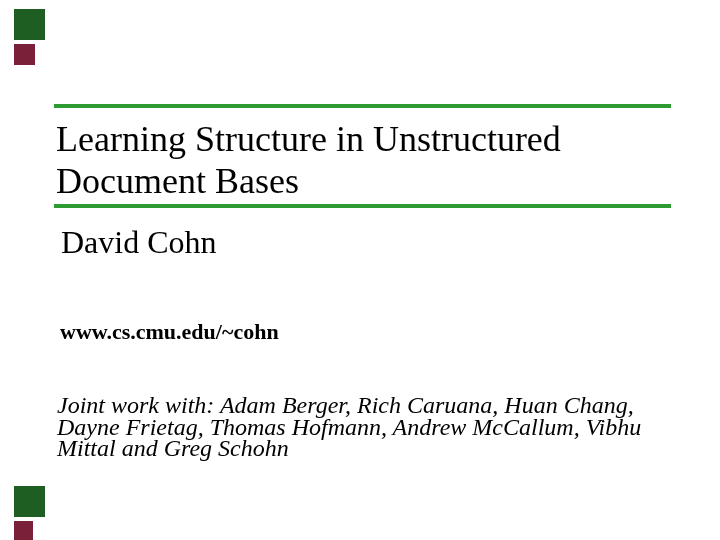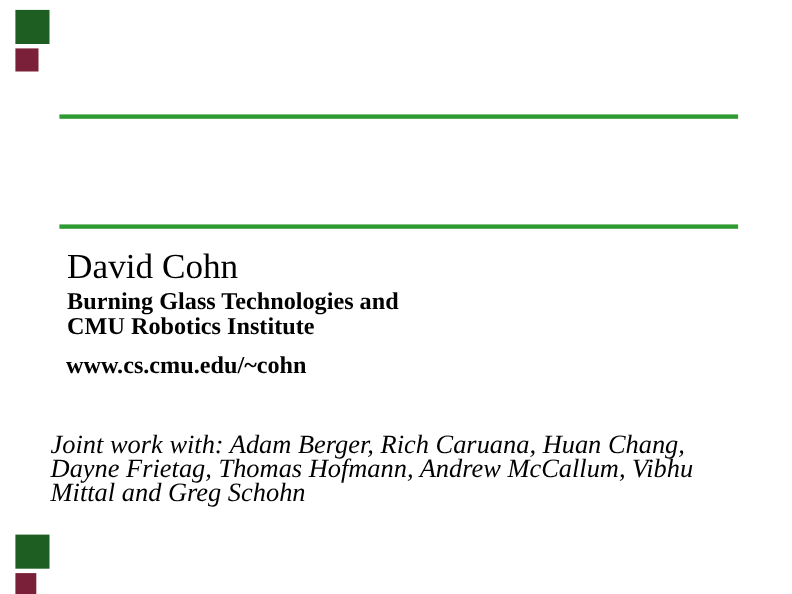--- a/index.html
+++ b/index.html
@@ -65,48 +65,48 @@
   .url-text {
     position: absolute;
     left: 60px;
     top: 320px;
     font-size: 22px;
     line-height: 23px;
     font-weight: bold;
   }
   .credits-text {
     position: absolute;
-    left: 46px;
+    left: 57px;
     top: 395px;
     width: 610px;
     font-size: 24px;
     line-height: 21.5px;
     font-style: italic;
     white-space: pre-line;
   }
 </style>
 </head>
 <body>
 
 <div class="slide">
 
   <div class="corner-square sq-green sq-top-green"></div>
   <div class="corner-square sq-maroon sq-top-maroon"></div>
   <div class="corner-square sq-green sq-bottom-green"></div>
   <div class="corner-square sq-maroon sq-bottom-maroon"></div>
 
   <div class="rule rule-top"></div>
 
+  <h1 class="slide-title">Learning Structure in Unstructured
+Document Bases</h1>
 
   <div class="rule rule-bottom"></div>
 
   <div class="author-block">
     <div class="author-name">David Cohn</div>
-    <div class="affiliation">Burning Glass Technologies and
-CMU Robotics Institute</div>
   </div>
 
   <div class="url-text">www.cs.cmu.edu/~cohn</div>
 
   <div class="credits-text">Joint work with: Adam Berger, Rich Caruana, Huan Chang,
 Dayne Frietag, Thomas Hofmann, Andrew McCallum, Vibhu
 Mittal and Greg Schohn</div>
 
 </div>
 

